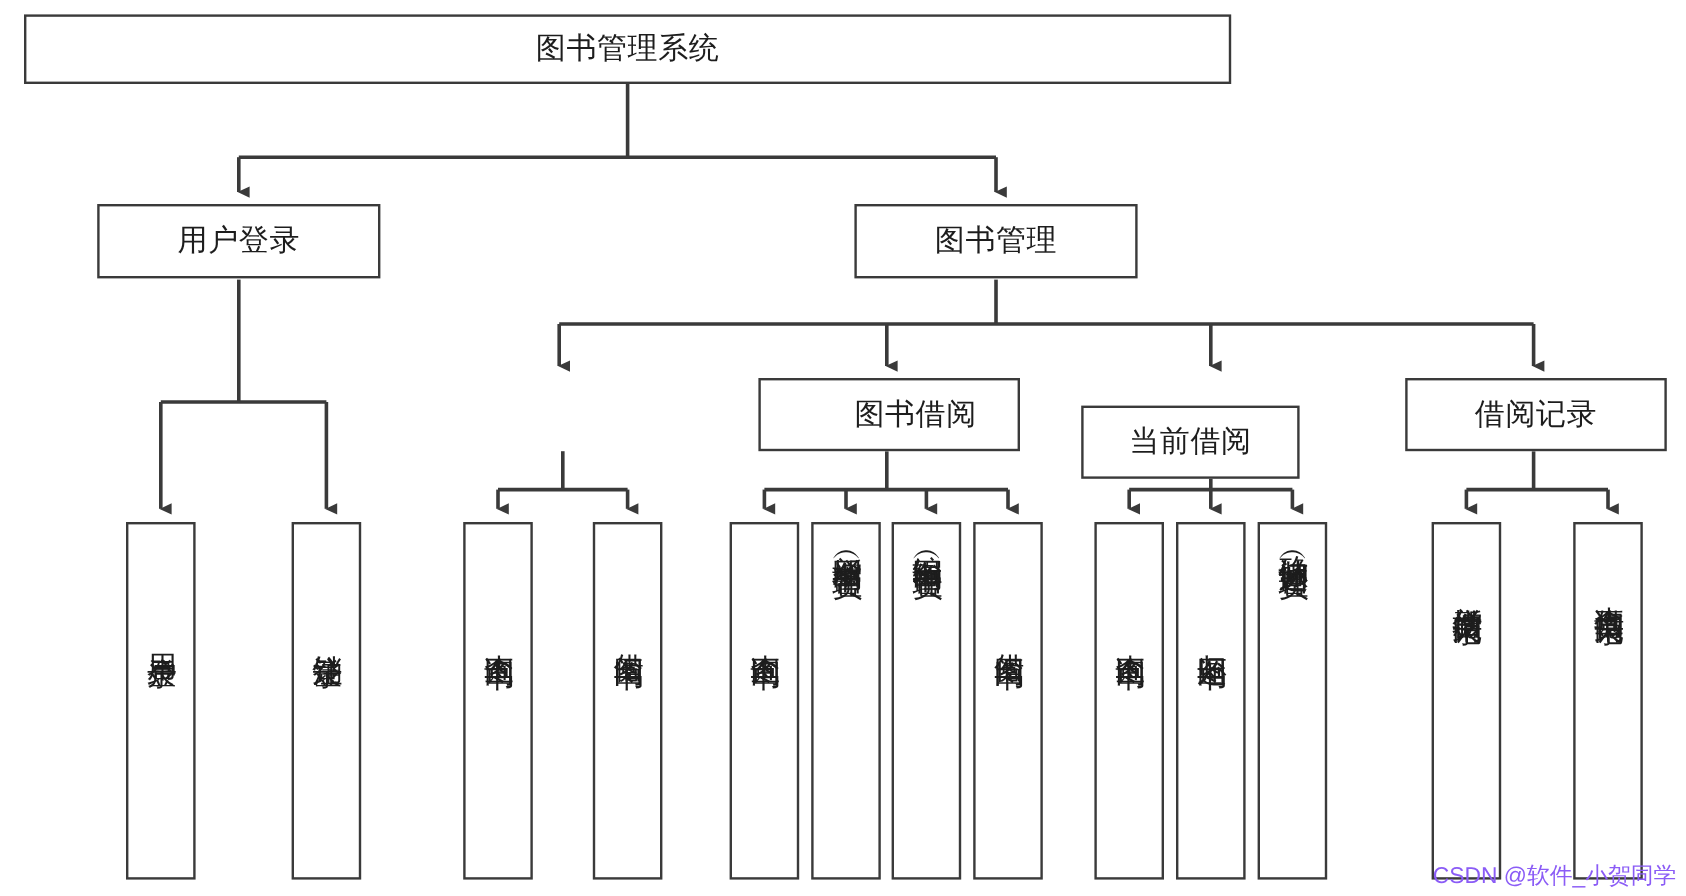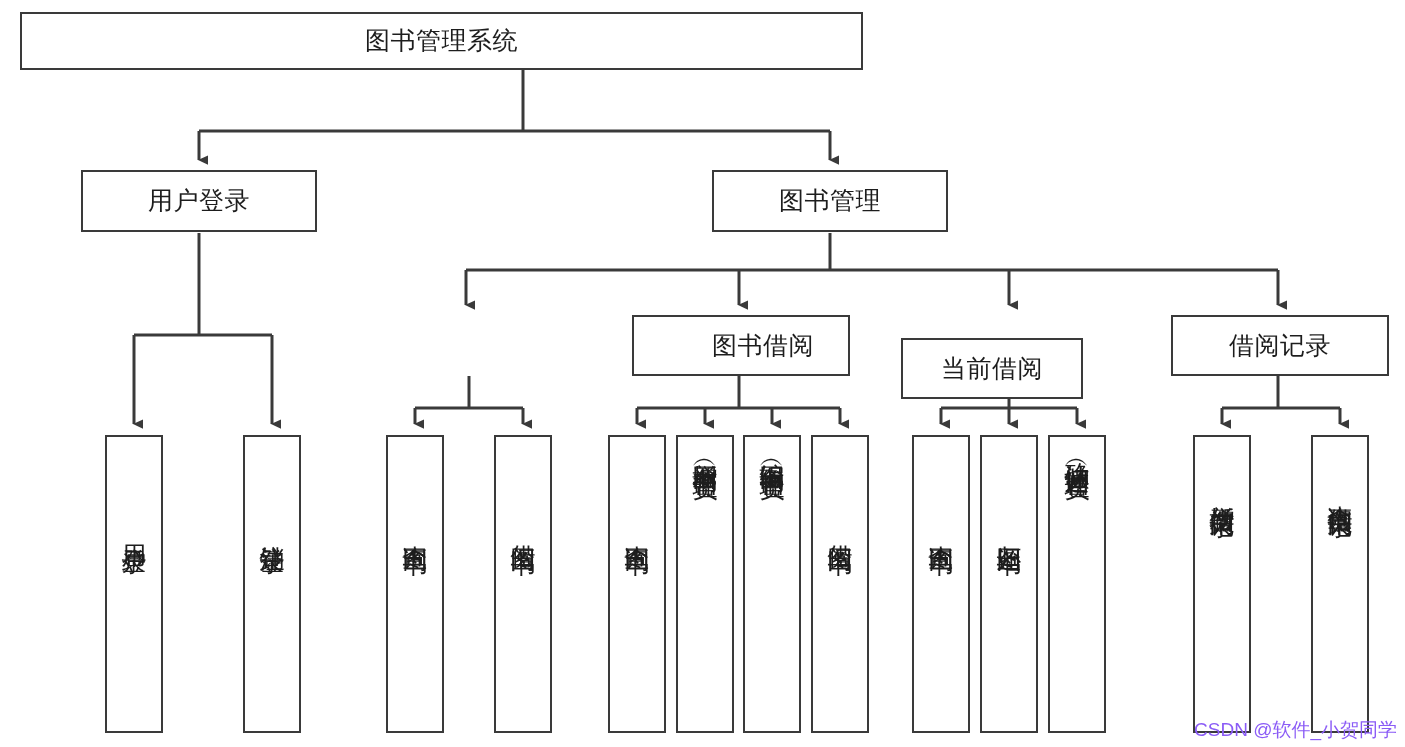--- a/index.html
+++ b/index.html
@@ -138,21 +138,21 @@
       <path d="M1009,408 L1009,424" marker-end="url(#arrow)"></path>
       <path d="M1077,408 L1077,424" marker-end="url(#arrow)"></path>
 
       <path d="M1278,376 L1278,408"></path>
       <path d="M1222,408 L1340,408"></path>
       <path d="M1222,408 L1222,424" marker-end="url(#arrow)"></path>
       <path d="M1340,408 L1340,424" marker-end="url(#arrow)"></path>
     </g>
   </svg>
 
-  <div class="node root horiz" style="left:20px; top:12px; width:843px; height:58px;">
+  <div class="node root horiz" style="left:20px; top:12px; width:1006px; height:58px;">
     <span class="node-label">图书管理系统</span>
   </div>
 
   <div class="node horiz" style="left:81px; top:170px; width:236px; height:62px;">
     <span class="node-label">用户登录</span>
   </div>
 
   <div class="node horiz" style="left:712px; top:170px; width:236px; height:62px;">
     <span class="node-label">图书管理</span>
   </div>

